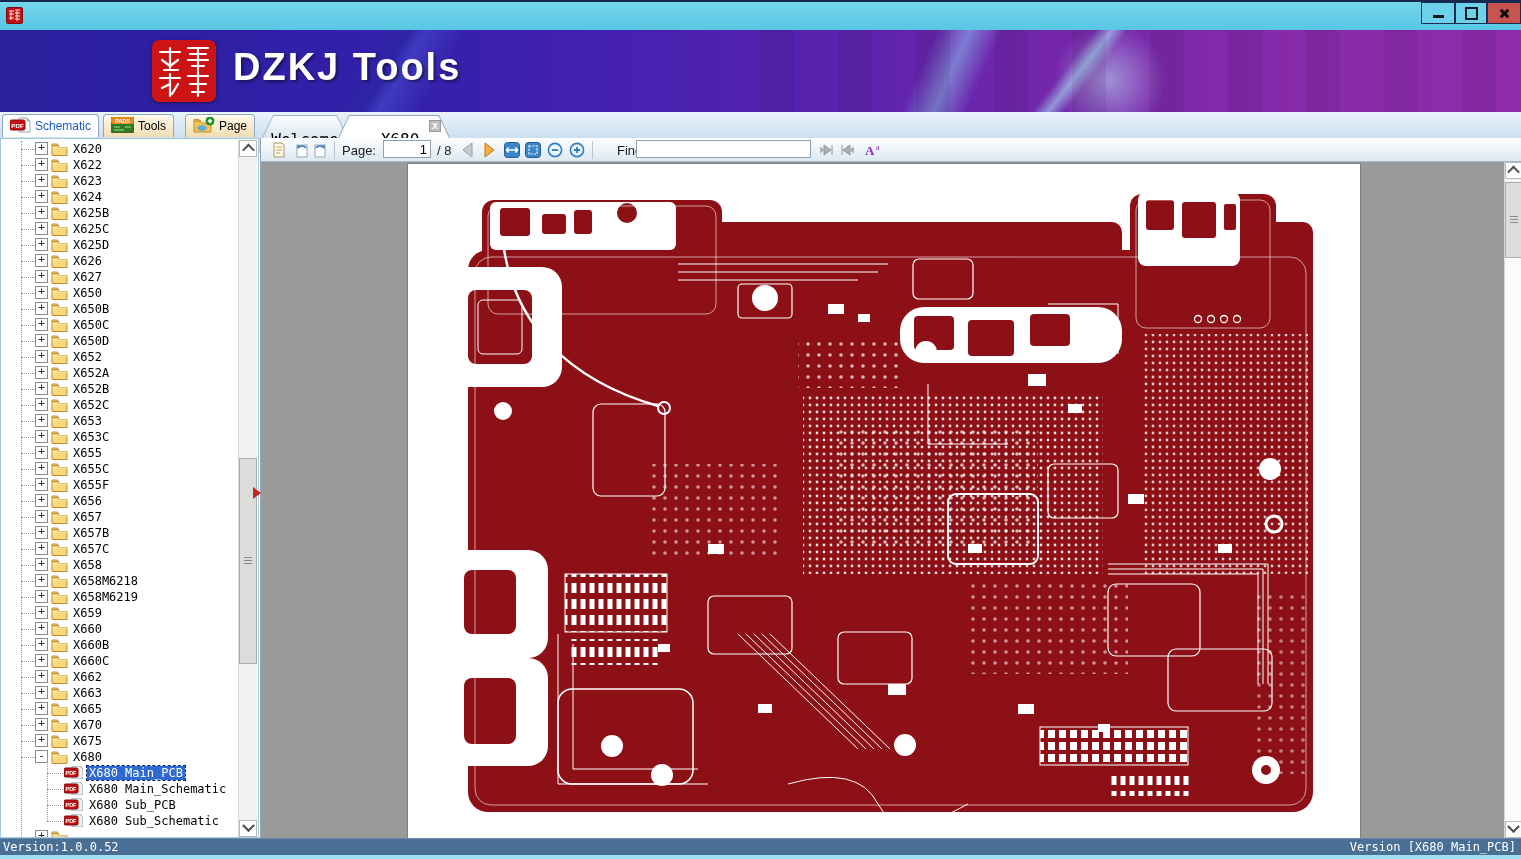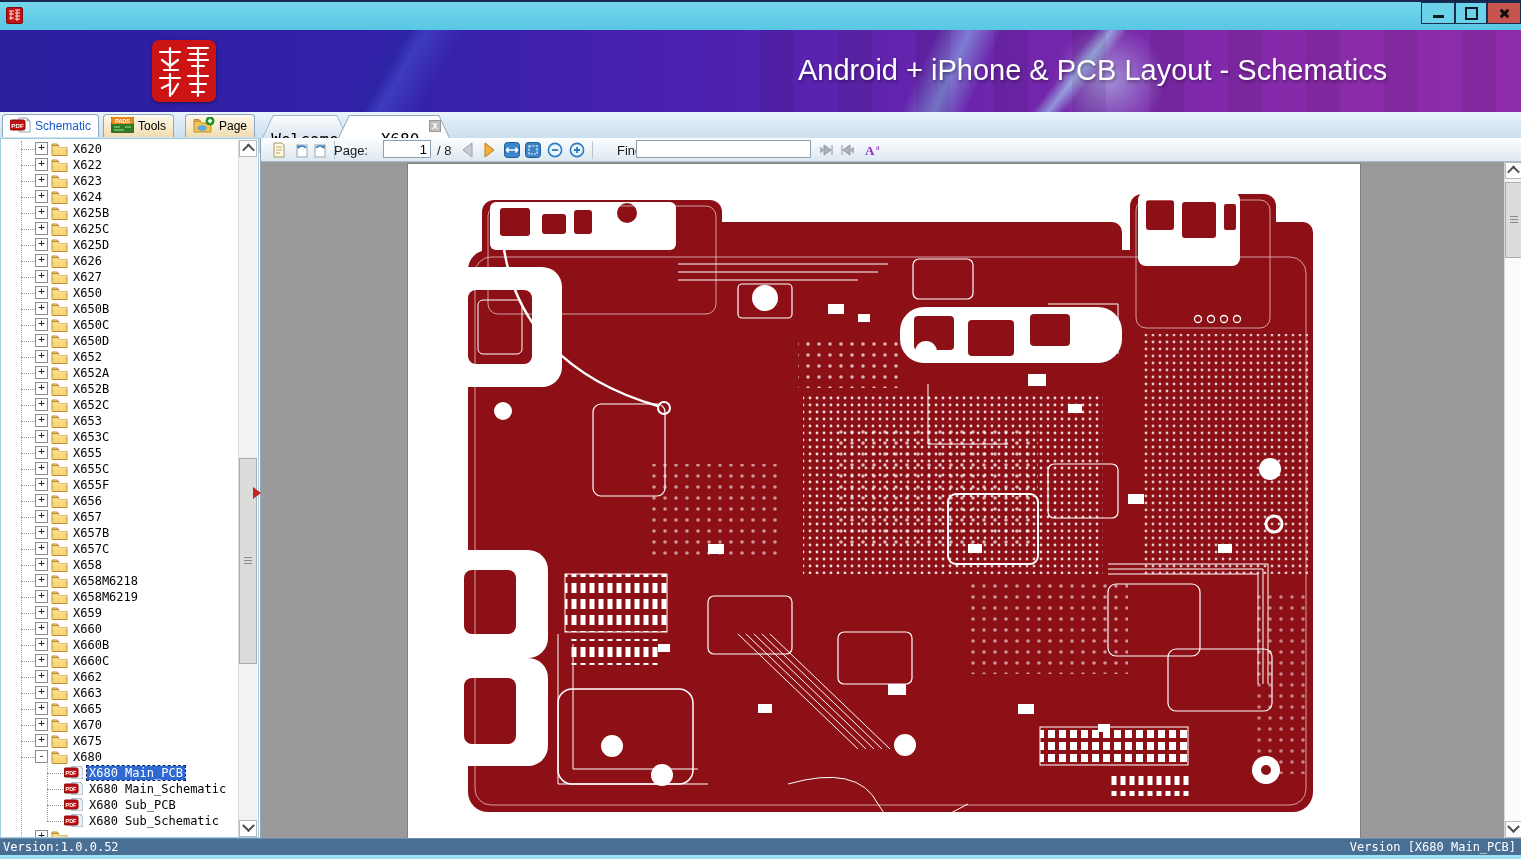--- a/index.html
+++ b/index.html
@@ -163,21 +163,21 @@
   <div id="banner-logo" title="东震科技">
     <svg width="64" height="62" viewBox="0 0 64 62">
         <g stroke="#FFFFFF" stroke-width="2.2" stroke-linecap="round">
       <path d="M8 12h20M18 8v20M10 20l8 6M26 20l-8 6M12 30h14"></path>
       <path d="M36 8h20M38 14h16M36 20h20M40 26l12 0M46 8v22"></path>
       <path d="M8 38h20M18 34v22M10 48l8-4M26 44l-6 10"></path>
       <path d="M36 36h20M46 32v24M38 44h16M40 52h12"></path>
         </g>
       </svg>
   </div>
-  <div id="tagline">Android + iPhone &amp; PCB Layout - Schematics</div>
+  <div id="app-name">DZKJ Tools</div>
 </div>
 
 <div id="tabbar">
   <div class="mode-tab" id="tab-schematic">
     <span>
       <svg width="21" height="16" viewBox="0 0 21 16">
         <path d="M9 1h8l3 3v11H9z" fill="#FFF" stroke="#9AA6B4"></path>
         <path d="M17 1l3 3h-3z" fill="#D8E0E8" stroke="#9AA6B4"></path>
         <rect x="0" y="3" width="15" height="10" rx="1.5" fill="#C31111" stroke="#8A0B0B"></rect>
         <text x="7.5" y="10.6" font-size="6.2" font-weight="bold" fill="#FFF" text-anchor="middle" font-family="Liberation Sans, sans-serif">PDF</text>
@@ -685,21 +685,21 @@
           <path d="M12 6 A5 5 0 0 0 4 6" fill="none" stroke="#2E7CC4" stroke-width="1.6"></path>
           <path d="M3 3l3 1-2 3z" fill="#2E7CC4"></path>
         </svg></span>
     <span class="ti" style="left:51px;">
       <svg width="16" height="16">
           <rect x="3" y="3" width="10" height="12" fill="#FFF" stroke="#98A4B0"></rect>
           <path d="M4 6 A5 5 0 0 1 12 6" fill="none" stroke="#2E7CC4" stroke-width="1.6"></path>
           <path d="M13 3l-3 1 2 3z" fill="#2E7CC4"></path>
         </svg></span>
     <span class="tsep" style="left:73px;"></span>
-    <span class="tlab" style="left:73px;">Page:</span>
+    <span class="tlab" style="left:81px;">Page:</span>
     <input class="tinput" id="page-input" style="left: 122px; width: 48px;" value="1">
     <span class="tlab" style="left:176px;">/ 8</span>
     <span class="ti" style="left:200px;">
       <svg width="14" height="16">
           <path d="M11 1 L2 8 L11 15z" fill="#C6CCD2" stroke="#9AA2AA"></path>
         </svg></span>
     <span class="ti" style="left:221px;">
       <svg width="14" height="16">
           <path d="M3 1 L12 8 L3 15z" fill="#F5B13A" stroke="#C07818"></path>
         </svg></span>

